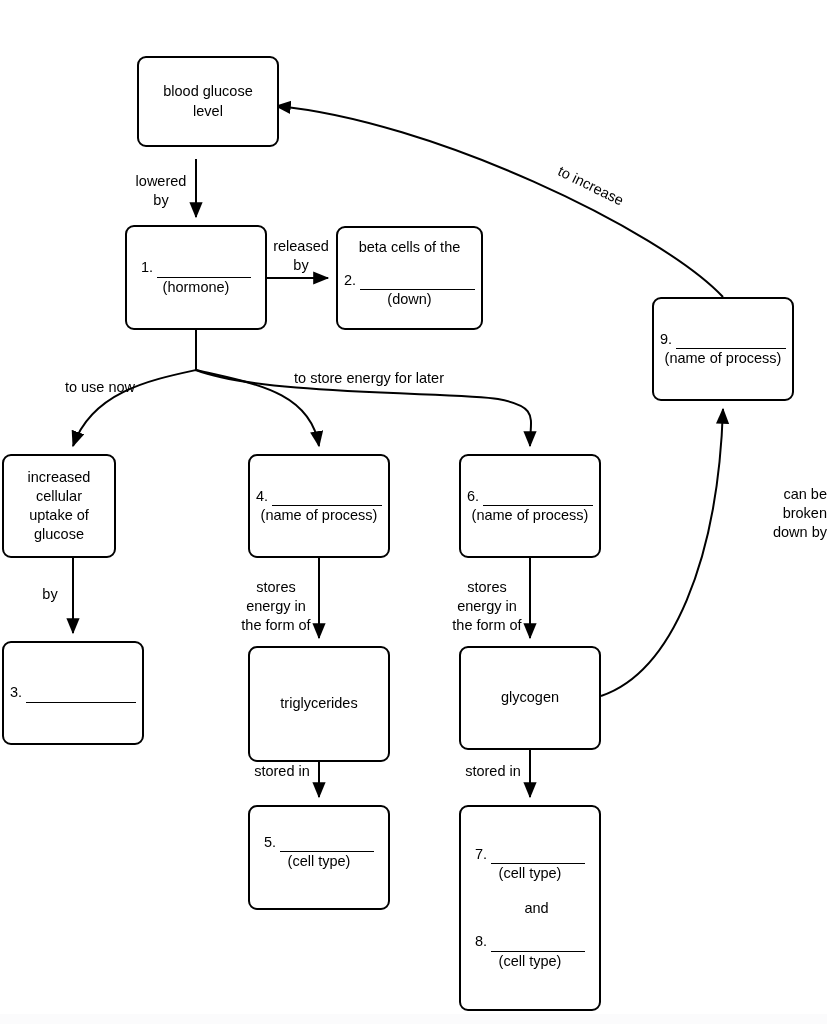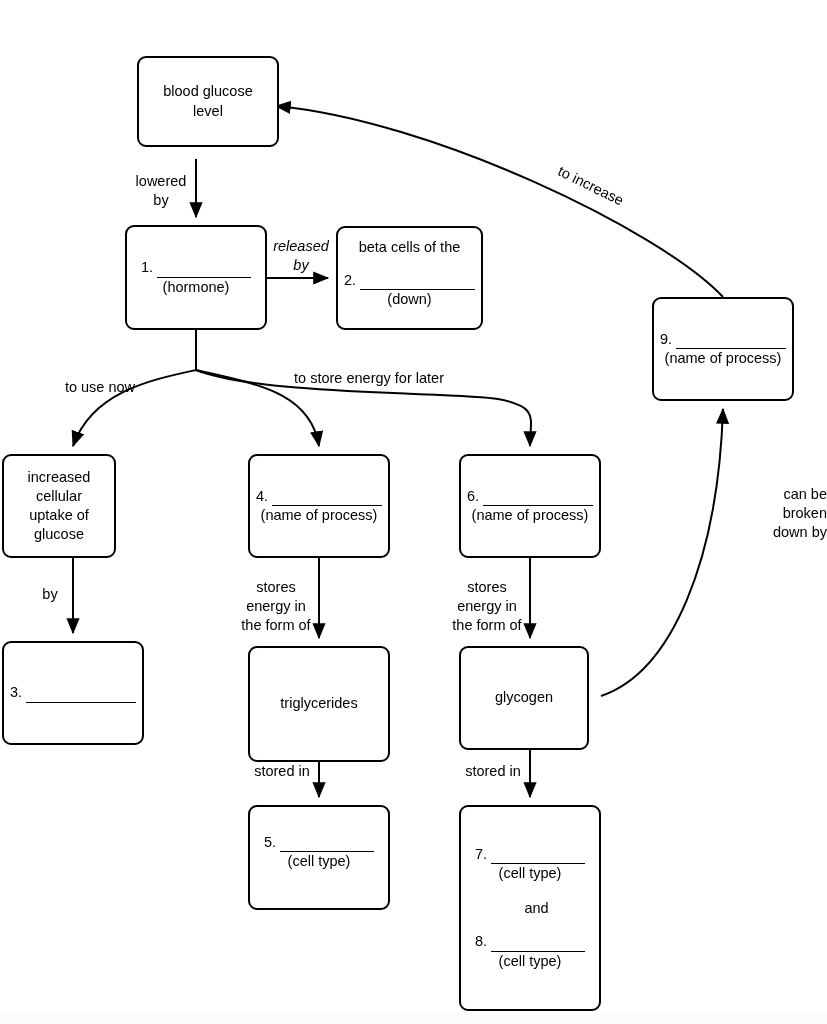--- a/index.html
+++ b/index.html
@@ -191,21 +191,21 @@
         <span class="blanknum">3.</span>
         <span class="blankline"></span>
       </div>
     </div>
   </div>
 
   <div class="node" style="left:248px; top:646px; width:142px; height:116px;">
     <div class="plain">triglycerides</div>
   </div>
 
-  <div class="node" style="left:459px; top:646px; width:130px; height:104px;">
+  <div class="node" style="left:459px; top:646px; width:142px; height:104px;">
     <div class="plain">glycogen</div>
   </div>
 
   <div class="node" style="left:248px; top:805px; width:142px; height:105px; justify-content:flex-start; padding-top:26px;">
     <div class="fill narrow">
       <div class="blankrow">
         <span class="blanknum">5.</span>
         <span class="blankline"></span>
       </div>
       <div class="blankcap">(cell type)</div>
@@ -236,21 +236,21 @@
         <span class="blanknum">9.</span>
         <span class="blankline"></span>
       </div>
       <div class="blankcap">(name of process)</div>
     </div>
   </div>
 
   <div class="edge-label" style="left:124px; top:172px; width:74px; text-align:center;">lowered
 by</div>
 
-  <div class="edge-label" style="left:268px; top:237px; width:66px; text-align:center;font-style:italic;">released
+  <div class="edge-label" style="left:268px; top:237px; width:66px; text-align:center;">released
 by</div>
 
   <div class="edge-label" style="left:48px; top:378px; width:104px; text-align:center;">to use now</div>
 
   <div class="edge-label" style="left:280px; top:369px; width:164px; text-align:right;">to store energy for later</div>
 
   <div class="edge-label" style="left:33px; top:585px; width:34px; text-align:center;">by</div>
 
   <div class="edge-label" style="left:233px; top:578px; width:86px; text-align:center;">stores
 energy in

